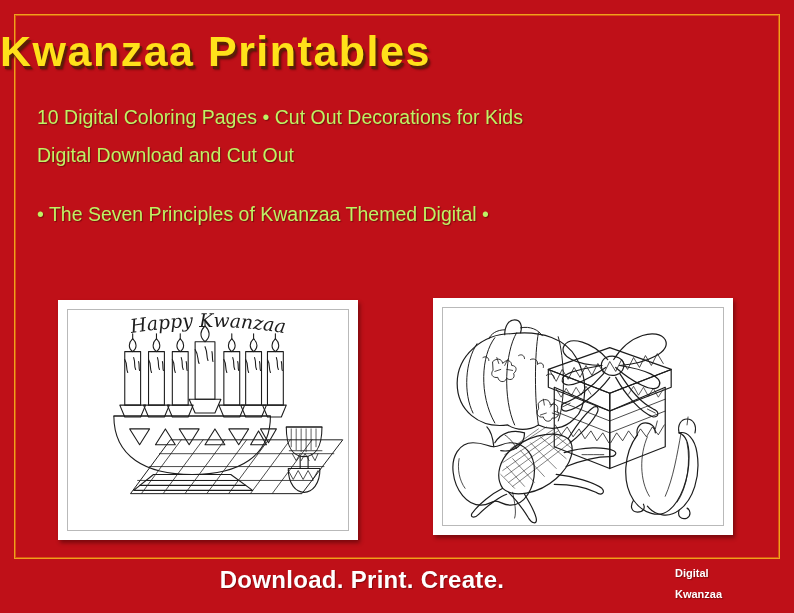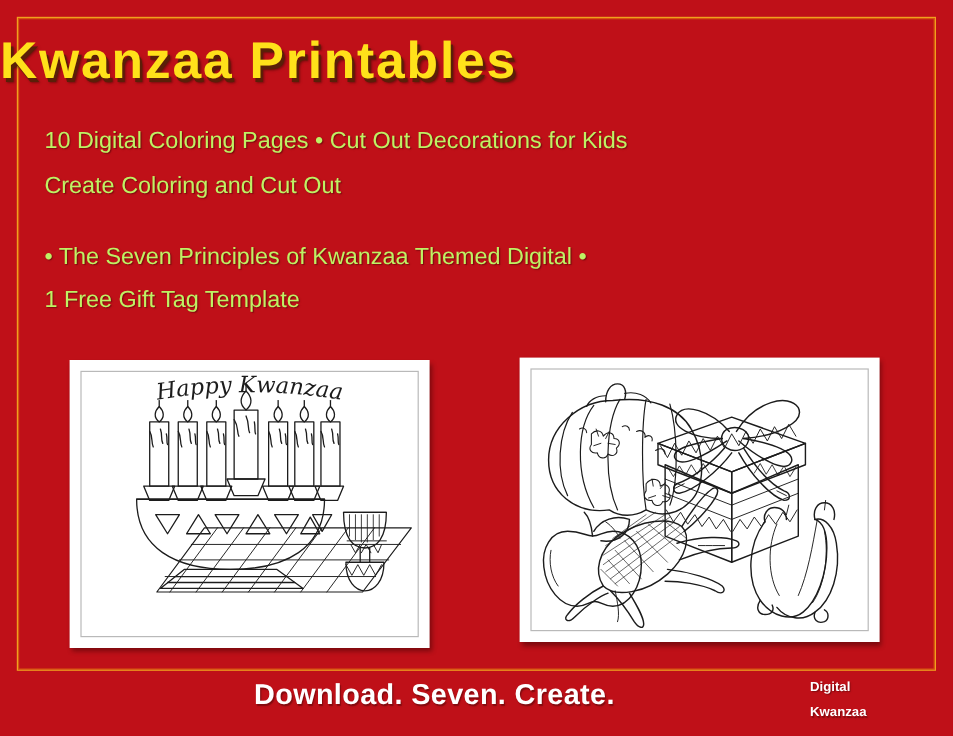--- a/index.html
+++ b/index.html
@@ -79,23 +79,22 @@
 </head>
 <body>
 
 <div id="poster">
 
   <div id="gold-frame"></div>
 
   <div class="headline">Kwanzaa Printables</div>
 
   <div class="copy l1">10 Digital Coloring Pages • Cut Out Decorations for Kids</div>
-  <div class="copy l2">Create Coloring and Cut Out</div>
+  <div class="copy l2">Digital Download and Cut Out</div>
   <div class="copy l3">• The Seven Principles of Kwanzaa Themed Digital •</div>
-  <div class="copy l4">1 Free Gift Tag Template</div>
 
   <div class="card" id="card-left">
     <div class="inner">
       <svg class="art" viewBox="0 0 282 222">
         <g fill="none" stroke="#1c1c1c" stroke-width="1.1" stroke-linecap="round" stroke-linejoin="round">
 
           <path d="M63 185 L103 131 L277 131 L236 185 Z" stroke-width="1"></path>
           <path d="M74 185 L114 131 M96 185 L136 131 M118 185 L158 131 M140 185 L180 131
                    M162 185 L202 131 M184 185 L224 131 M206 185 L246 131" stroke-width=".8"></path>
           <path d="M70 172 L247 172 M82 158 L258 158 M92 145 L268 145" stroke-width=".8"></path>
@@ -285,20 +284,20 @@
             <path d="M206 130 C198 148 198 174 208 190" stroke-width=".8"></path>
             <path d="M246 136 C250 156 246 182 236 196" stroke-width=".8"></path>
             <path d="M214 122 l2 -8 M246 118 l1 -8" stroke-width=".8"></path>
             <path d="M240 126 C236 148 232 172 224 190" stroke-width=".8"></path>
           </g>
         </g>
       </svg>
     </div>
   </div>
 
-  <div id="footer-tagline">Download. Seven. Create.</div>
+  <div id="footer-tagline">Download. Print. Create.</div>
 
   <div id="footer-badge">
     <span class="bl">Digital</span>
     <span class="bl">Kwanzaa</span>
   </div>
 
 </div>
 
 </body></html>

